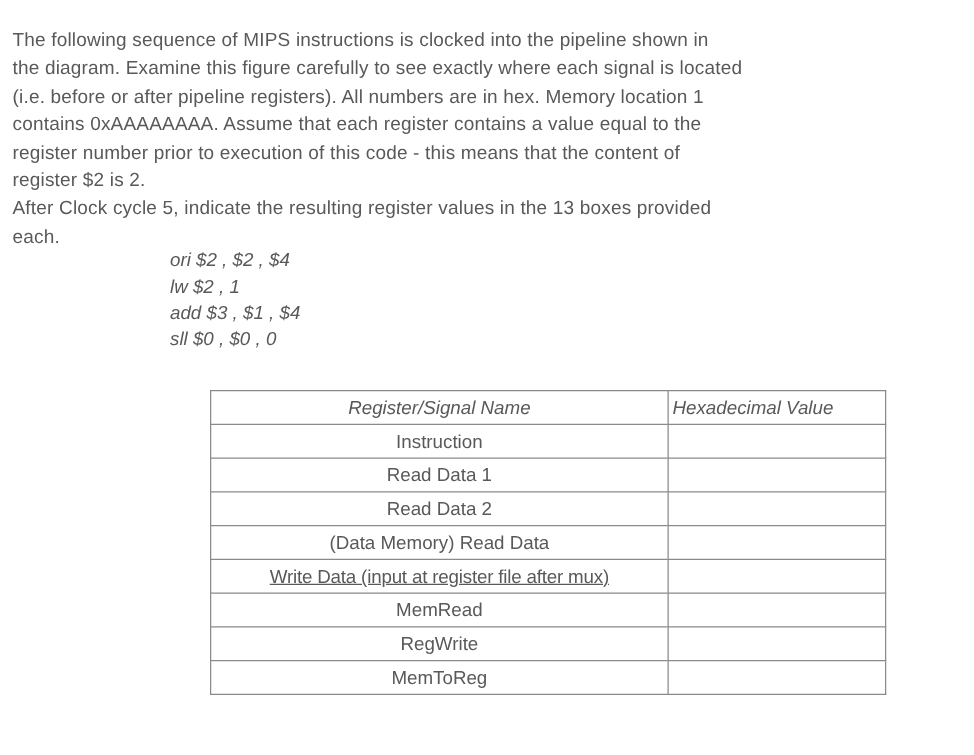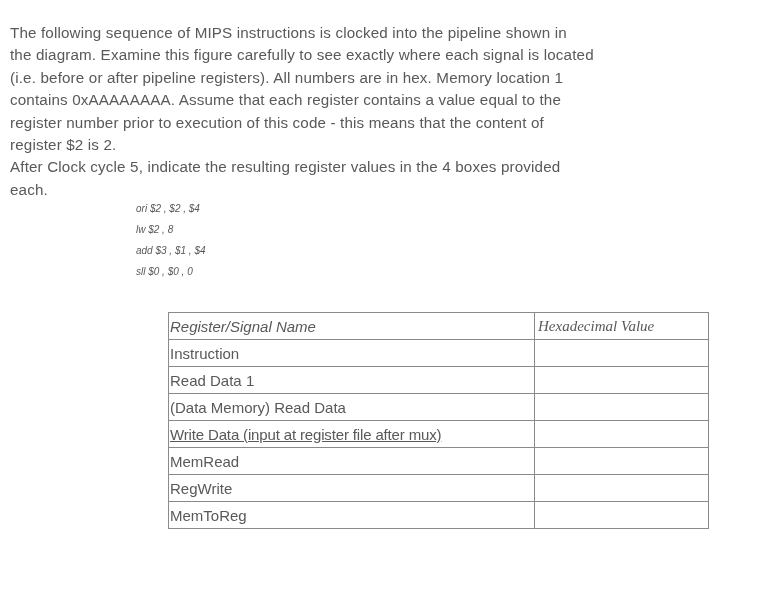--- a/index.html
+++ b/index.html
@@ -42,83 +42,83 @@
 
   
   .code-block {
     position: absolute;
     left: 136px;
     top: 198px;
   }
   .code-line {
     font-family: "Liberation Sans", sans-serif;
     font-style: italic;
-    font-size: 10px;
+    font-size: 15px;
     line-height: 21px;
     color: #595959;
     white-space: pre;
   }
 
   
   .reg-table {
     position: absolute;
     left: 168px;
     top: 312px;
     border-collapse: collapse;
     table-layout: fixed;
     border: 1.6px solid #2b2b2b;
     background: #ffffff;
   }
   .reg-table td {
     border: 1px solid #8a8a8a;
     height: 26px;
     padding: 0 1px;
+    text-align: center;
     vertical-align: middle;
     font-size: 15px;
     color: #595959;
     overflow: hidden;
     white-space: nowrap;
   }
   .col-name  { width: 363px; }
   .col-value { width: 169px; }
 
   .reg-table tr.header-row td {
     font-style: italic;
   }
   .reg-table tr.header-row td.col-value {
     text-align: left;
     padding-left: 3px;
-    font-family: Liberation Serif, serif;
   }
 
   
   .reg-table td.tight {
     letter-spacing: -0.15px;
     text-decoration: underline;
   }
 </style>
 </head>
 <body>
 
 <div id="page">
 
   <div class="prompt-block">
     <div class="prompt-line">The following sequence of MIPS instructions is clocked into the pipeline shown in</div>
     <div class="prompt-line">the diagram. Examine this figure carefully to see exactly where each signal is located</div>
     <div class="prompt-line">(i.e. before or after pipeline registers). All numbers are in hex. Memory location 1</div>
     <div class="prompt-line">contains 0xAAAAAAAA. Assume that each register contains a value equal to the</div>
     <div class="prompt-line">register number prior to execution of this code - this means that the content of</div>
     <div class="prompt-line">register $2 is 2.</div>
-    <div class="prompt-line">After Clock cycle 5, indicate the resulting register values in the 4 boxes provided</div>
+    <div class="prompt-line">After Clock cycle 5, indicate the resulting register values in the 13 boxes provided</div>
     <div class="prompt-line">each.</div>
   </div>
 
   <div class="code-block">
     <div class="code-line">ori $2 , $2 , $4</div>
-    <div class="code-line">lw $2 , 8</div>
+    <div class="code-line">lw $2 , 1</div>
     <div class="code-line">add $3 , $1 , $4</div>
     <div class="code-line">sll $0 , $0 , 0</div>
   </div>
 
   <table class="reg-table">
     <tbody>
       <tr class="header-row">
         <td class="col-name">Register/Signal Name</td>
         <td class="col-value">Hexadecimal Value</td>
       </tr>
@@ -126,20 +126,24 @@
       <tr>
         <td class="col-name">Instruction</td>
         <td class="col-value"></td>
       </tr>
 
       <tr>
         <td class="col-name">Read Data 1</td>
         <td class="col-value"></td>
       </tr>
 
+      <tr>
+        <td class="col-name">Read Data 2</td>
+        <td class="col-value"></td>
+      </tr>
 
 
       <tr>
         <td class="col-name">(Data Memory) Read Data</td>
         <td class="col-value"></td>
       </tr>
 
 
       <tr>
         <td class="col-name tight">Write Data (input at register file after mux)</td>

